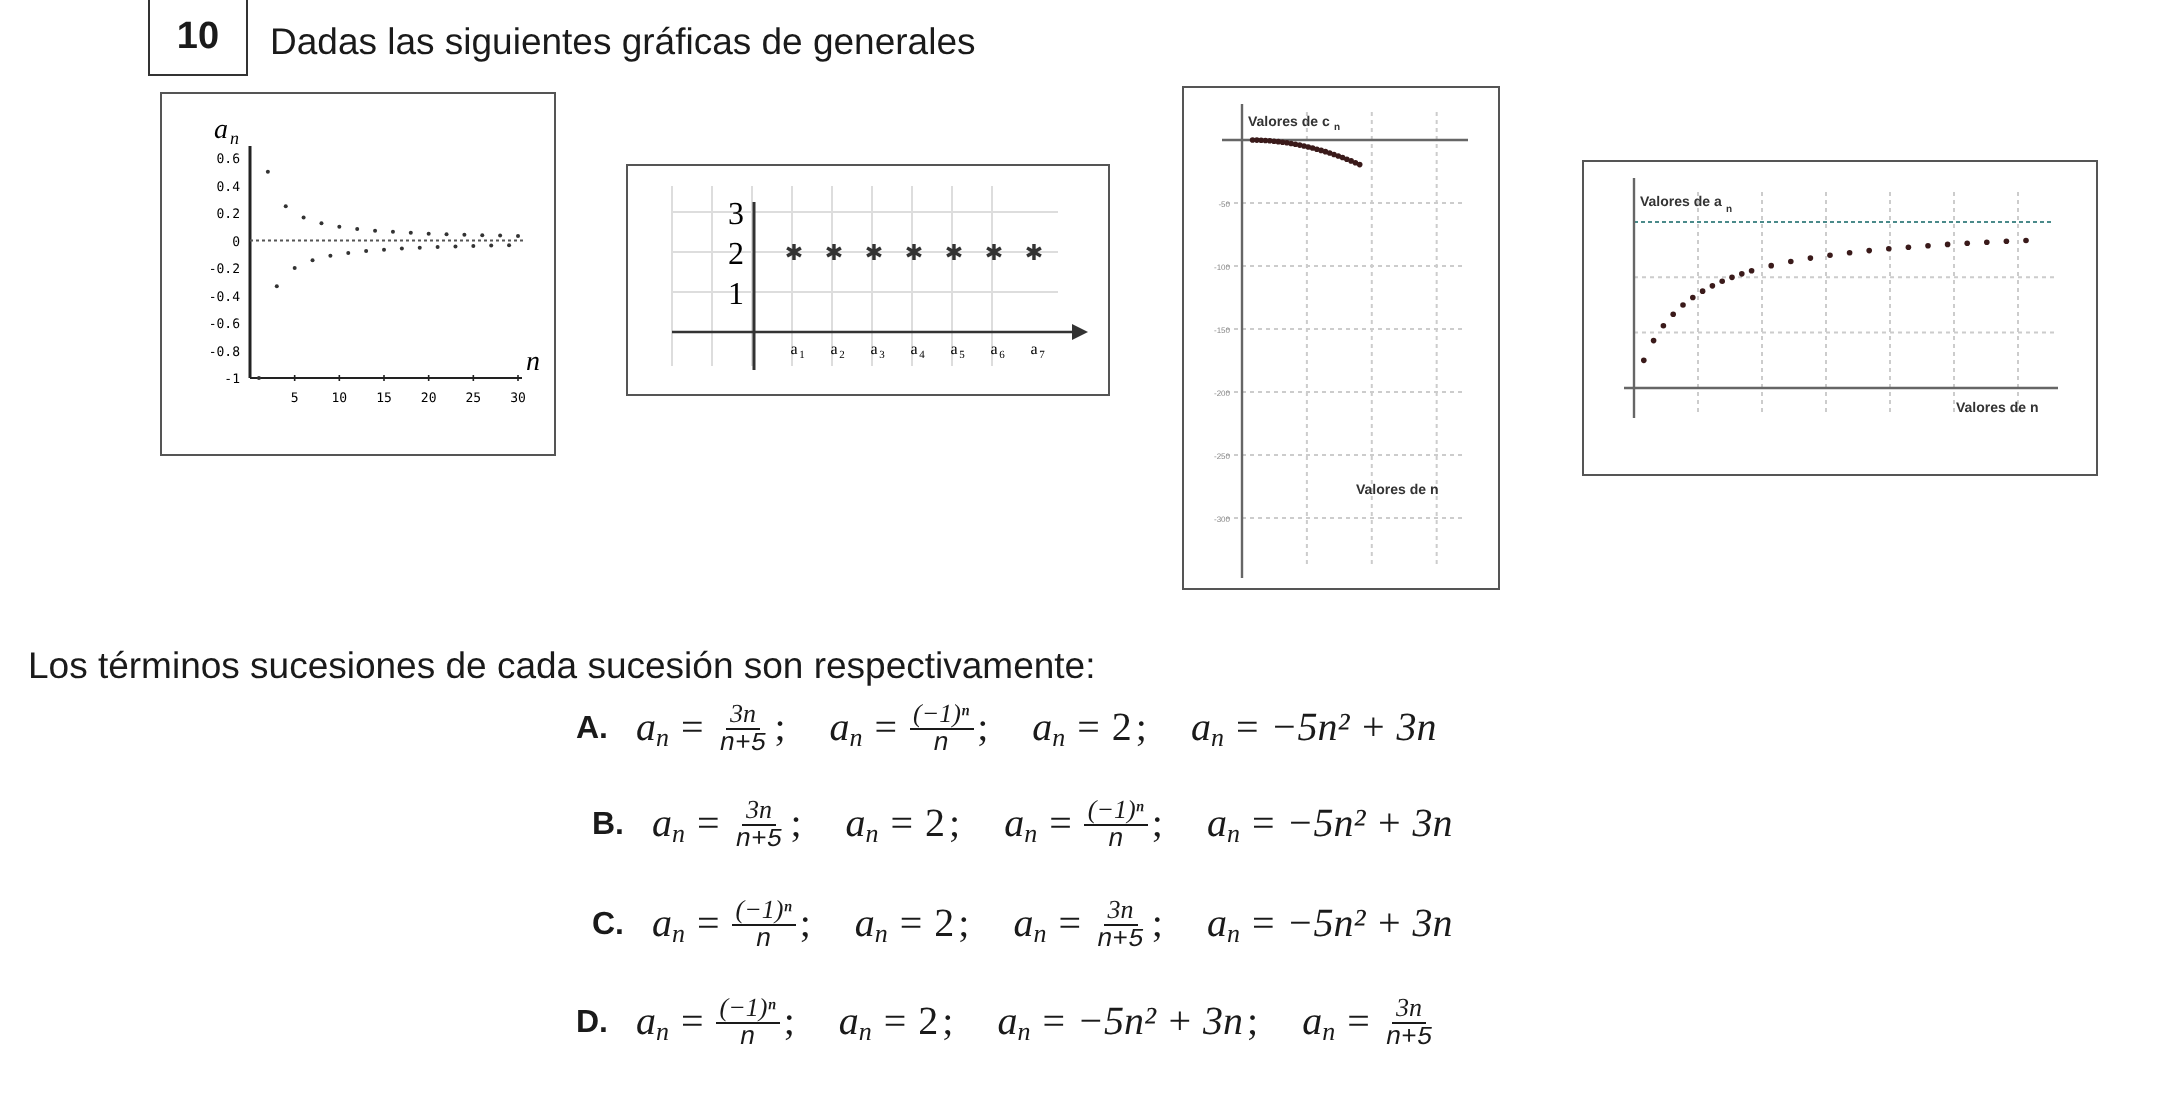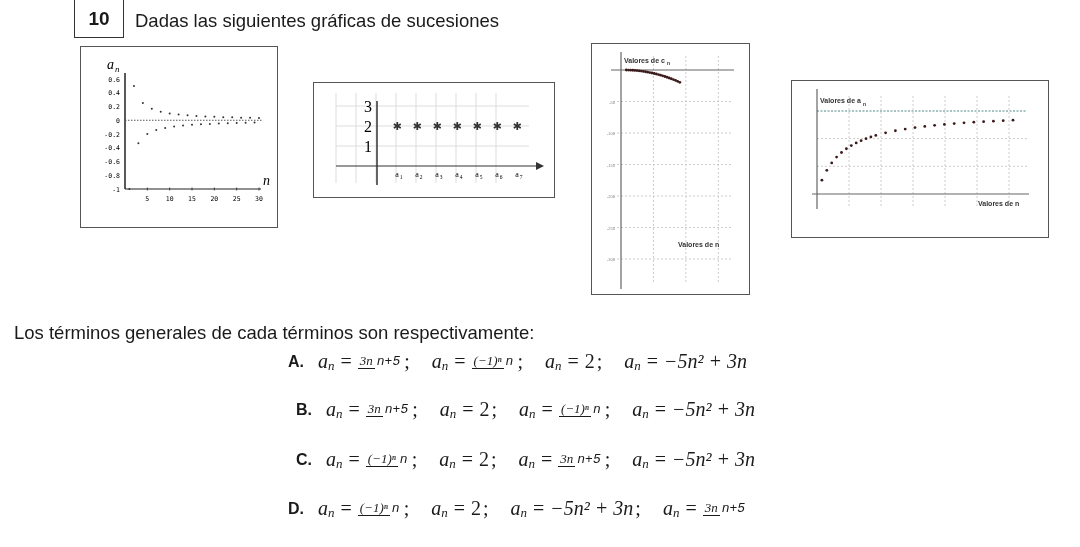--- a/index.html
+++ b/index.html
@@ -11,30 +11,30 @@
   .qtitle { position: absolute; left: 135px; top: 10px; font-size: 18.5px; }
   .figbox { position: absolute; border: 1px solid #555; box-sizing: border-box; background: #fff; }
   .figbox svg { position: absolute; left: 0; top: 0; }
   .intro { position: absolute; left: 14px; top: 322px; font-size: 18.5px; }
   .opt { position: absolute; display: flex; align-items: center; white-space: nowrap;
          font-family: "Liberation Serif", serif; font-size: 20px; }
   .opt .letter { font-family: "Liberation Sans", sans-serif; font-weight: bold; font-size: 16px; margin-right: 14px; }
   .term { display: inline-flex; align-items: center; font-style: italic; }
   .term .sub { font-size: 13px; vertical-align: -5px; position: relative; top: 4px; }
   .eq { font-style: normal; margin: 0 6px; }
-  .frac { display: inline-flex; align-items: flex-end; font-size: 13px; font-style: italic; line-height: 1.1; }
+  .frac { display: inline-flex; flex-direction: column; align-items: center; font-size: 13px; font-style: italic; line-height: 1.1; }
   .frac .num { border-bottom: 1px solid #1a1a1a; padding: 0 2px; }
   .frac .den { padding: 0 2px; font-family: Liberation Mono, monospace; }
   .semi { font-style: normal; margin-right: 22px; margin-left: 2px; }
 </style>
 </head>
 <body>
 
 <div class="qnum">10</div>
-<div class="qtitle">Dadas las siguientes gráficas de sucesiones</div>
+<div class="qtitle">Dadas las siguientes gráficas de generales</div>
 
 <div class="figbox" style="left:80px; top:46px; width:198px; height:182px;">
   <svg width="198" height="182" id="g1">
       <line x1="44" y1="26" x2="44" y2="142" stroke="#222" stroke-width="1.5"></line>
       <line x1="44" y1="142" x2="180" y2="142" stroke="#222" stroke-width="1"></line>
       <line x1="44" y1="73.25" x2="182" y2="73.25" stroke="#555" stroke-width="1" stroke-dasharray="1.5,1.5"></line>
       <text x="26" y="22" font-size="14" font-style="italic" font-family="Liberation Serif, serif">a</text>
       <text x="34" y="25" font-size="9" font-style="italic" font-family="Liberation Serif, serif">n</text>
       <text x="182" y="138" font-size="14" font-style="italic" font-family="Liberation Serif, serif">n</text>
       <text x="39" y="34.5" font-size="6.5" text-anchor="end" font-family="DejaVu Sans Mono, monospace">0.6</text>
@@ -224,21 +224,21 @@
       <circle cx="162.20000000000002" cy="42.58833333333334" r="1.4" fill="#3a1a1a"></circle>
       <circle cx="172" cy="41.868999999999986" r="1.4" fill="#3a1a1a"></circle>
       <circle cx="181.8" cy="41.205" r="1.4" fill="#3a1a1a"></circle>
       <circle cx="191.60000000000002" cy="40.65166666666667" r="1.4" fill="#3a1a1a"></circle>
       <circle cx="201.4" cy="40.126000000000005" r="1.4" fill="#3a1a1a"></circle>
       <circle cx="211.20000000000002" cy="39.655666666666676" r="1.4" fill="#3a1a1a"></circle>
       <circle cx="221" cy="39.21300000000001" r="1.4" fill="#3a1a1a"></circle>
     </svg>
 </div>
 
-<div class="intro">Los términos generales de cada términos son respectivamente:</div>
+<div class="intro">Los términos sucesiones de cada sucesión son respectivamente:</div>
 
 <div id="opts">
     <div class="opt" style="left: 288px; top: 350px;">
       <span class="letter">A.</span>
       <span class="term">
         <span style="font-style: italic;">a</span>
         <span class="sub">n</span>
         <span class="eq">=</span>
         <span class="frac">
           <span class="num">3n</span>

